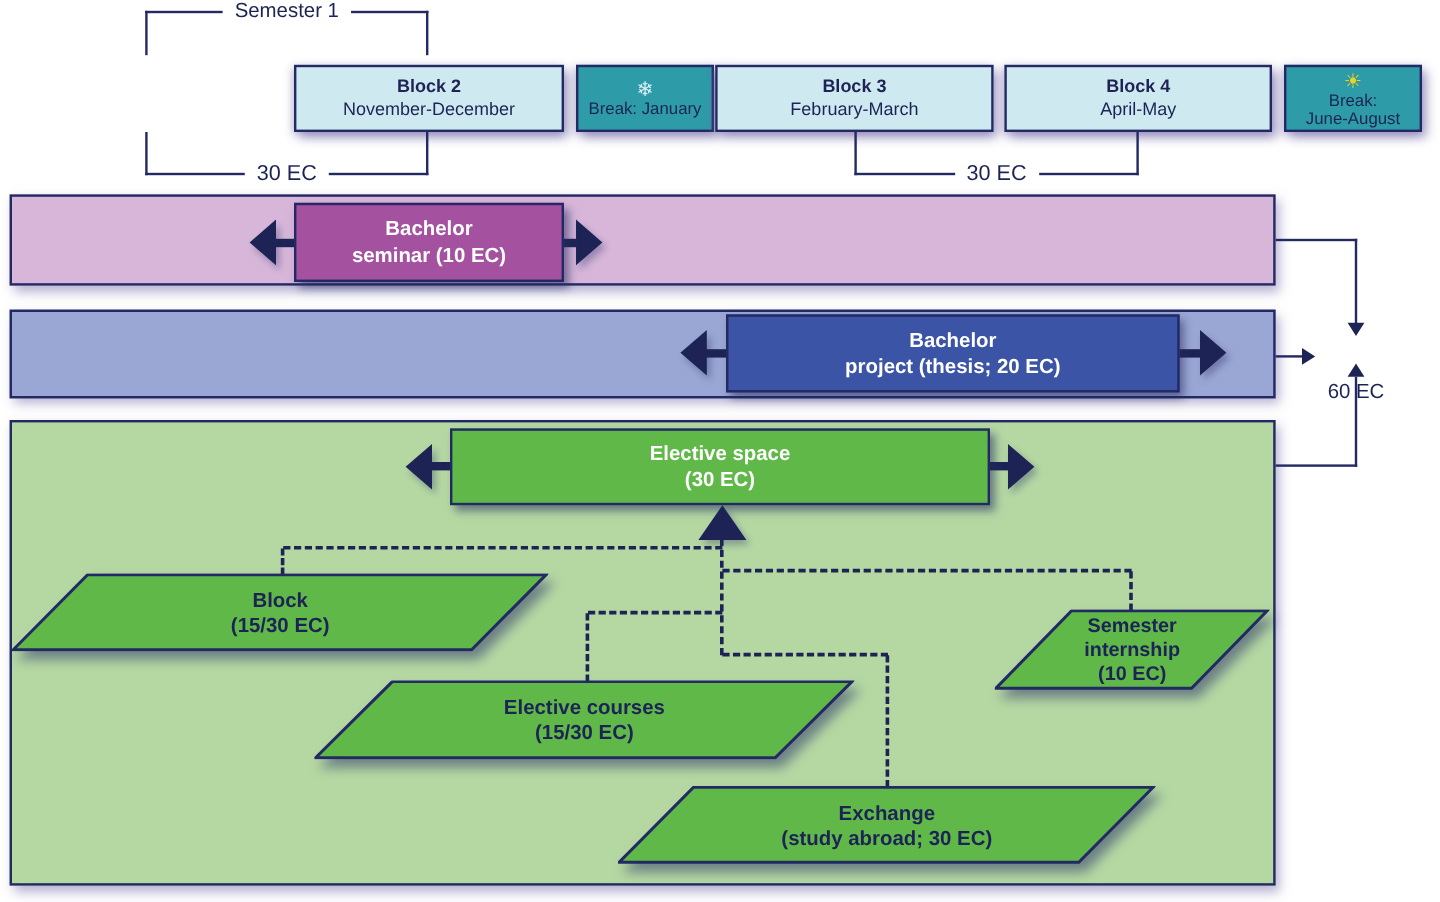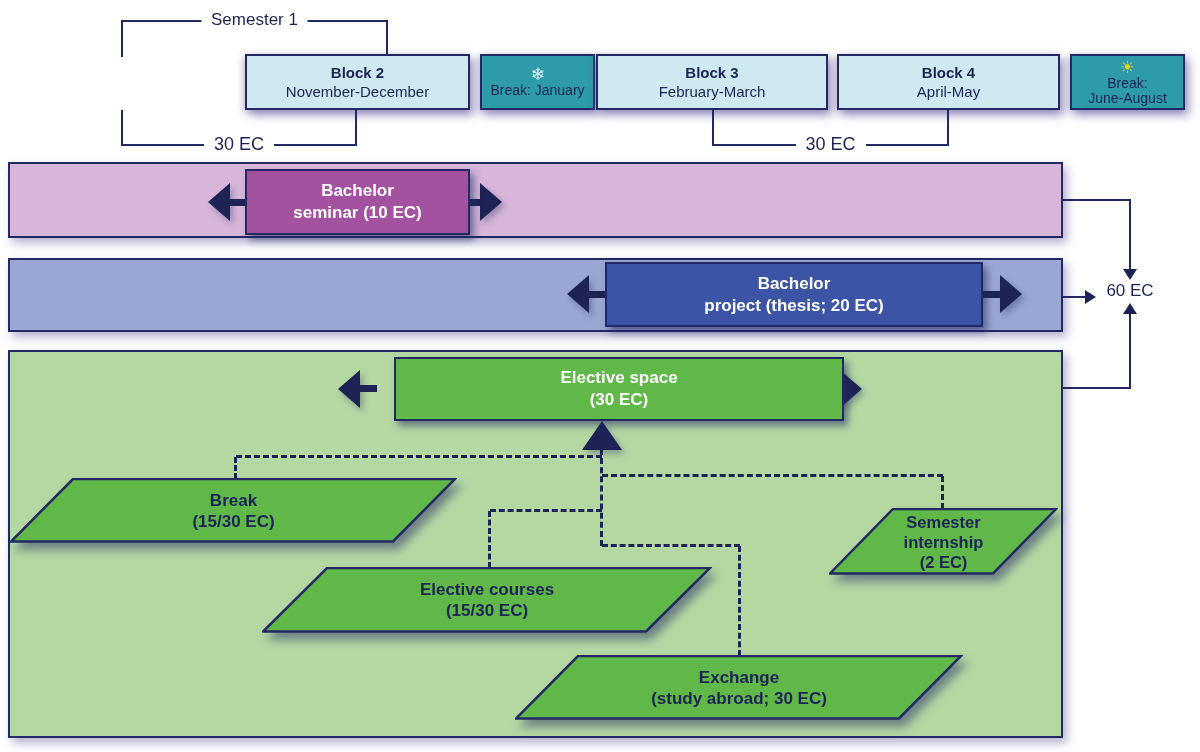--- a/index.html
+++ b/index.html
@@ -55,28 +55,28 @@
   .dash-h{position:absolute;height:0;border-top:3px dashed var(--navy);}
   .dash-v{position:absolute;width:0;border-left:3px dashed var(--navy);}
   
   .para{position:absolute;}
   .para svg{position:absolute;left:0;top:0;filter:drop-shadow(5px 7px 5px rgba(35,42,99,.5));}
   .para polygon{fill:var(--elective-box);stroke:var(--line);stroke-width:2.5;}
   .para-label{
     position:absolute;left:0;right:0;top:50%;transform:translateY(-50%);
     text-align:center;font-weight:bold;font-size:17px;line-height:21px;color:var(--navy);
   }
-  .sixty{position:absolute;font-size:17px;color:var(--navy);text-align:center;white-space:nowrap;}
+  .sixty{position:absolute;font-size:17px;color:var(--navy);text-align:center;white-space:nowrap;margin-top:36px;}
 </style>
 </head>
 <body>
 
 <div id="stage">
 
-  <div class="bracket-top" style="left:121px;top:20px;width:267px;height:37px;padding-left:24px;">
+  <div class="bracket-top" style="left:121px;top:9px;width:236px;height:37px;padding-left:24px;">
     <span class="bracket-label">Semester 1</span>
   </div>
 
   <div class="block" style="left:245px;width:225px;">
     <span class="bt">Block 2</span>
     <span class="bs">November-December</span>
   </div>
   <div class="block brk" style="left:480px;width:115px;">
     <span class="icon">❄</span>
     <span class="bk">Break: January</span>
@@ -121,42 +121,42 @@
   <div class="tri tri-right" style="left:1000px;top:275px;"></div>
   <div class="trackbox" style="left:605px;top:262px;width:378px;height:65px;background:var(--project-box);">
     <span>Bachelor</span>
     <span>project (thesis; 20 EC)</span>
   </div>
 
   <div class="tri tri-left" style="left:338px;top:370px;"></div>
   <div class="stem" style="left:358px;top:385px;width:19px;"></div>
   <div class="stem" style="left:823px;top:385px;width:19px;"></div>
   <div class="tri tri-right" style="left:840px;top:370px;"></div>
-  <div class="trackbox" style="left:394px;top:357px;width:450px;height:64px;background:var(--elective-box);">
+  <div class="trackbox" style="left:375px;top:357px;width:450px;height:64px;background:var(--elective-box);">
     <span>Elective space</span>
     <span>(30 EC)</span>
   </div>
   <div class="tri tri-up-big" style="left:582px;top:421px;"></div>
 
   <div class="dash-v" style="left:600px;top:449px;height:97px;"></div>
   <div class="dash-h" style="left:236px;top:455px;width:366px;"></div>
   <div class="dash-v" style="left:234px;top:457px;height:22px;"></div>
   <div class="dash-h" style="left:602px;top:474px;width:341px;"></div>
   <div class="dash-v" style="left:941px;top:476px;height:33px;"></div>
   <div class="dash-h" style="left:490px;top:509px;width:112px;"></div>
   <div class="dash-v" style="left:488px;top:511px;height:57px;"></div>
   <div class="dash-h" style="left:602px;top:544px;width:138px;"></div>
   <div class="dash-v" style="left:738px;top:546px;height:110px;"></div>
 
   <div class="para" style="left:10px;top:478px;width:447px;height:65px;">
     <svg width="447" height="65" viewBox="0 0 447 65">
         <polygon points="63,1 445,1 383,63.5 1,63.5"></polygon>
       </svg>
     <div class="para-label">
-      <span>Break</span><br>
+      <span>Block</span><br>
       <span>(15/30 EC)</span>
     </div>
   </div>
   <div class="para" style="left:262px;top:567px;width:450px;height:66px;">
     <svg width="450" height="66" viewBox="0 0 450 66">
         <polygon points="65,1 448,1 384,64.5 1,64.5"></polygon>
       </svg>
     <div class="para-label">
       <span>Elective courses</span><br>
       <span>(15/30 EC)</span>
@@ -171,21 +171,21 @@
       <span>(study abroad; 30 EC)</span>
     </div>
   </div>
   <div class="para" style="left:829px;top:508px;width:229px;height:67px;">
     <svg width="229" height="67" viewBox="0 0 229 67">
         <polygon points="64,1 227,1 164,65.5 1,65.5"></polygon>
       </svg>
     <div class="para-label" style="font-size:16.5px;line-height:20px;">
       <span>Semester</span><br>
       <span>internship</span><br>
-      <span>(2 EC)</span>
+      <span>(10 EC)</span>
     </div>
   </div>
 
   <div class="sline" style="left:1063px;top:199px;width:68px;height:2px;"></div>
   <div class="sline" style="left:1129px;top:199px;width:2px;height:71px;"></div>
   <div class="tri tri-down-sm" style="left:1123px;top:269px;"></div>
   <div class="sline" style="left:1063px;top:296px;width:23px;height:2px;"></div>
   <div class="tri tri-right-sm" style="left:1085px;top:290px;"></div>
   <div class="tri tri-up-sm" style="left:1123px;top:303px;"></div>
   <div class="sline" style="left:1129px;top:314px;width:2px;height:75px;"></div>

